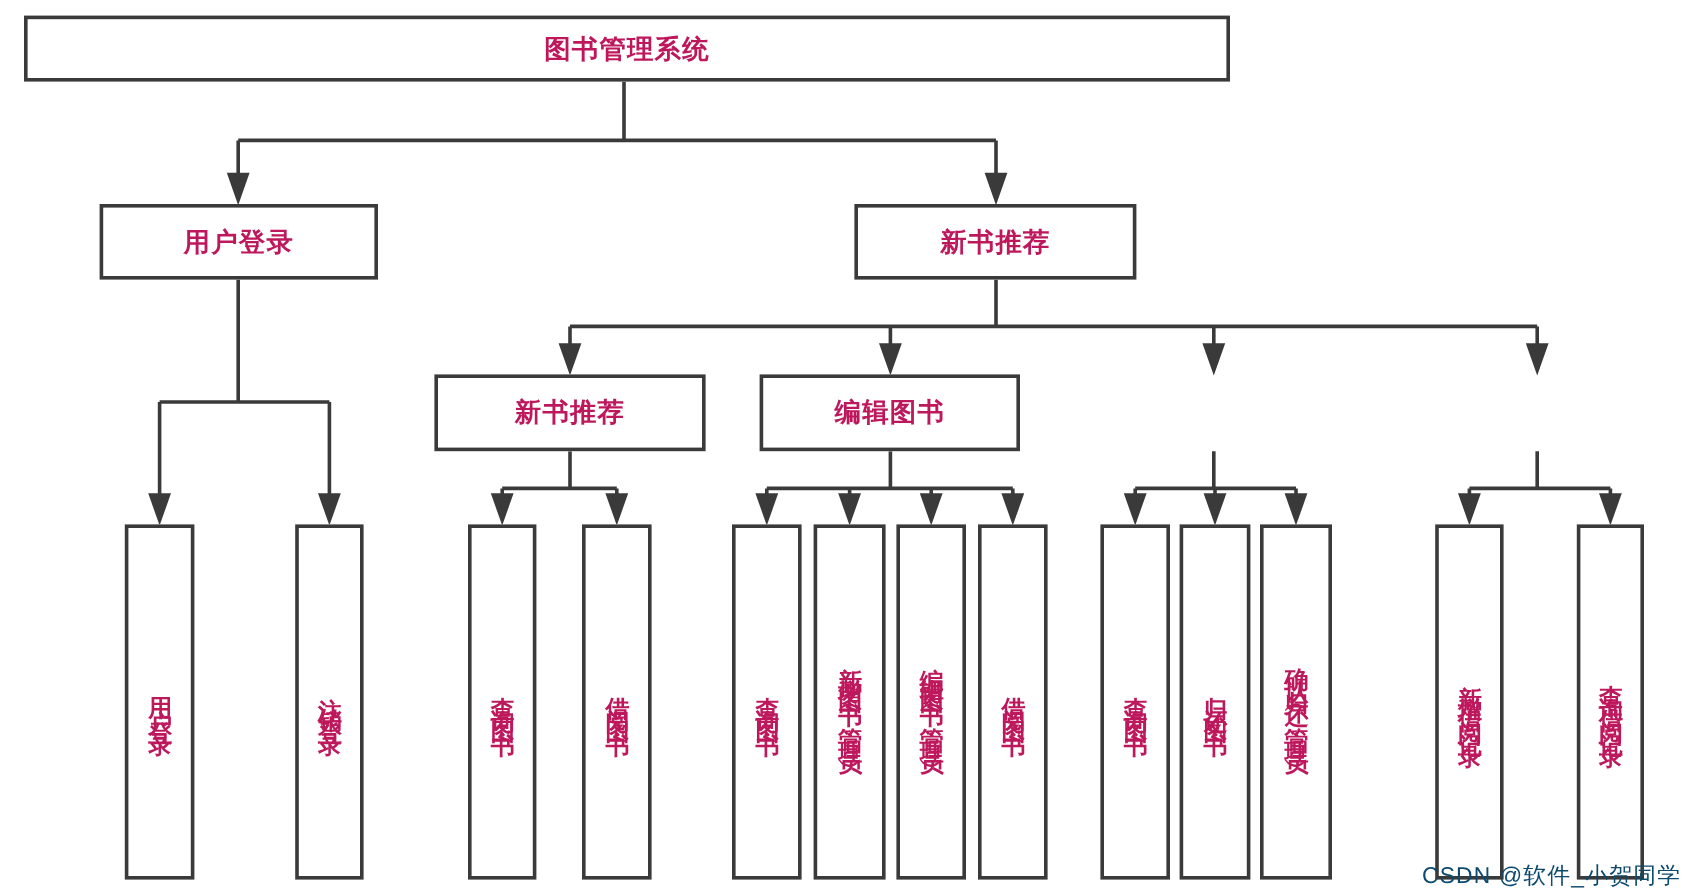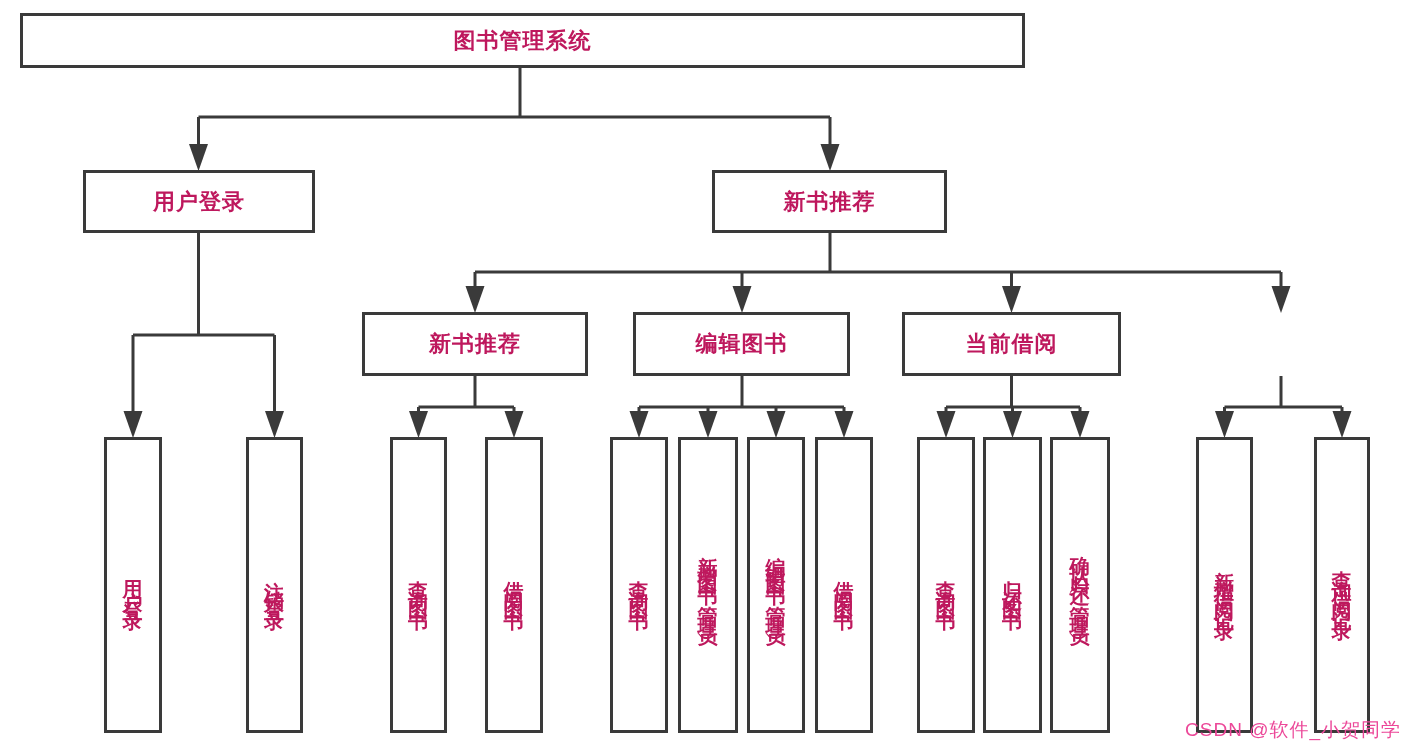--- a/index.html
+++ b/index.html
@@ -39,21 +39,21 @@
     letter-spacing: 10px;
     writing-mode: vertical-rl;
     text-orientation: mixed;
     line-height: 1;
   }
   #watermark {
     position: absolute;
     right: 4px;
     bottom: 4px;
     font-size: 19px;
-    color: #ec4899;
+    color: #0c4a6e;
     letter-spacing: 1px;
     z-index: 3;
     white-space: nowrap;
   }
 </style>
 </head>
 <body>
 
 <div id="canvas">
 
@@ -104,21 +104,20 @@
     </g>
   </svg>
 
   <div class="node" style="left:20px; top:13px; width:1005px; height:55px;">图书管理系统</div>
 
   <div class="node" style="left:83px; top:170px; width:232px; height:63px;">用户登录</div>
   <div class="node" style="left:712px; top:170px; width:235px; height:63px;">新书推荐</div>
 
   <div class="node" style="left:362px; top:312px; width:226px; height:64px;">新书推荐</div>
   <div class="node" style="left:633px; top:312px; width:217px; height:64px;">编辑图书</div>
-  <div class="node" style="left:902px; top:312px; width:219px; height:64px;">当前借阅</div>
 
   <div class="node vnode" style="left:104px; top:437px; width:58px; height:296px;">用户登录</div>
   <div class="node vnode" style="left:246px; top:437px; width:57px; height:296px;">注销登录</div>
 
   <div class="node vnode" style="left:390px; top:437px; width:57px; height:296px;">查询图书</div>
   <div class="node vnode" style="left:485px; top:437px; width:58px; height:296px;">借阅图书</div>
 
   <div class="node vnode" style="left:610px; top:437px; width:58px; height:296px;">查询图书</div>
   <div class="node vnode" style="left:678px; top:437px; width:60px; height:296px;">新增图书（管理员）</div>
   <div class="node vnode" style="left:747px; top:437px; width:58px; height:296px;">编辑图书（管理员）</div>

